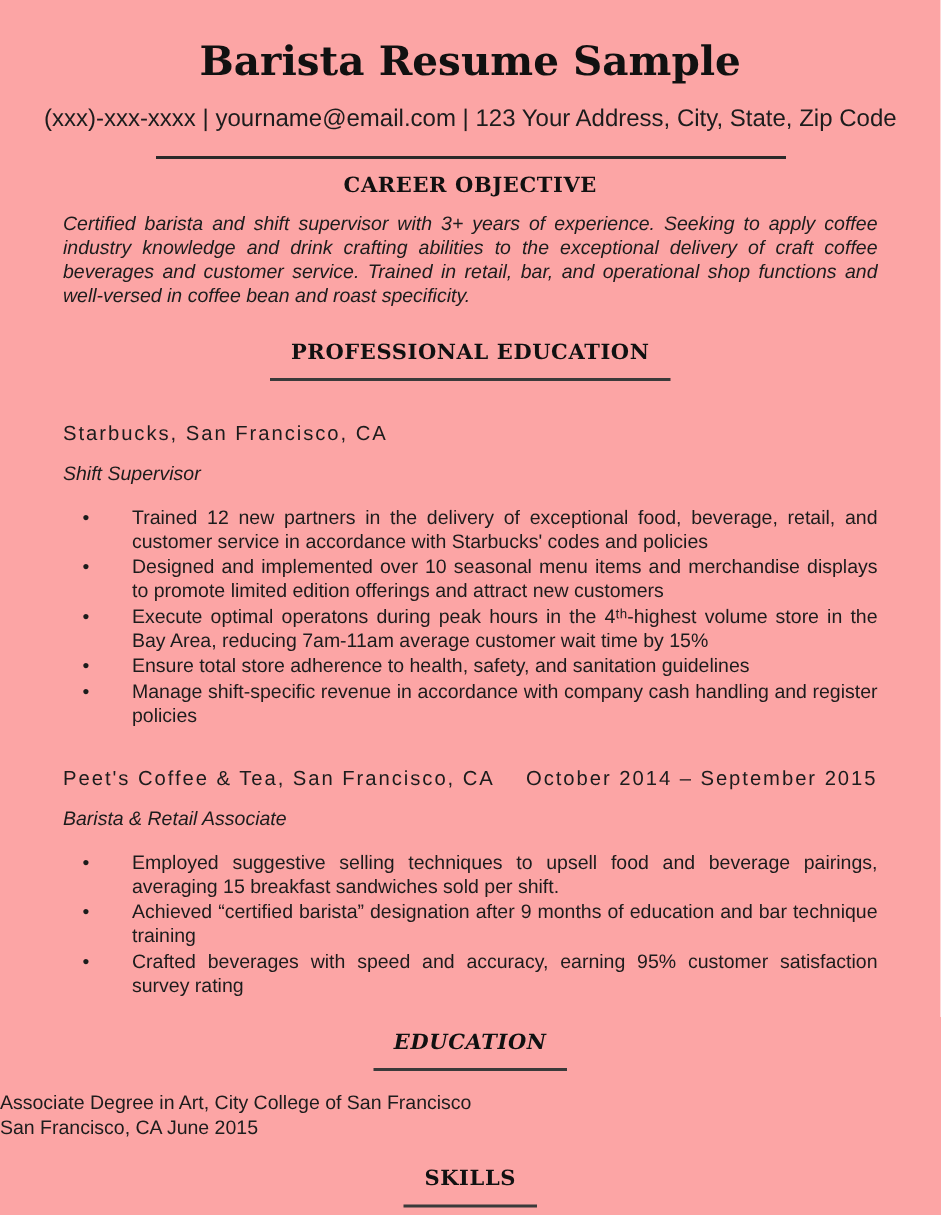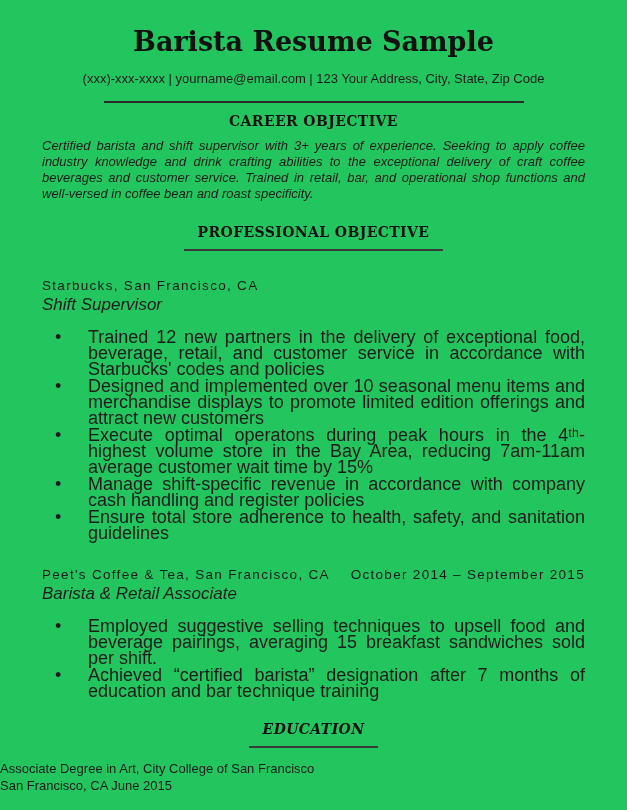--- a/index.html
+++ b/index.html
@@ -4,39 +4,39 @@
 <style>
   html, body {
     margin: 0;
     padding: 0;
     background: #ffffff;
   }
   .page {
     position: relative;
     width: 627px;
     height: 810px;
-    background: #22c55e;
+    background: #fca5a5;
     color: #1c1c1c;
     font-family: "Liberation Sans", sans-serif;
     overflow: hidden;
   }
   .title {
     margin: 0;
     padding-top: 26px;
     text-align: center;
     font-family: "DejaVu Serif", serif;
     font-weight: bold;
     font-size: 27px;
     line-height: 1.2;
     color: #111111;
   }
   .contact {
     margin-top: 13px;
     text-align: center;
-    font-size: 13px;
+    font-size: 16px;
     color: #1c1c1c;
   }
   .header-rule {
     width: 420px;
     margin: 15px auto 0 auto;
     border: none;
     border-top: 2px solid #2a2a2a;
   }
   .section-head {
     margin: 4px auto;
@@ -68,29 +68,29 @@
   .job-row {
     display: flex;
     justify-content: space-between;
     margin: 19px 42px 0 42px;
     font-size: 13.5px;
   }
   .job-row.first { margin-top: 27px; }
   .job + .job { margin-top: 26px; }
   .tracked { letter-spacing: 1.3px; white-space: nowrap; }
   .role {
-    margin: 2px 42px 0 42px;
-    font-size: 17px;
+    margin: 12px 42px 0 42px;
+    font-size: 13px;
     font-style: italic;
   }
   .bullets {
     margin: 14px 42px 0 42px;
     padding: 0;
     list-style: none;
-    font-size: 18px;
+    font-size: 13px;
     line-height: 16px;
     text-align: justify;
   }
   .bullets li {
     position: relative;
     padding-left: 46px;
     margin-bottom: 1px;
   }
   .bullets li::before {
     content: "\2022";
@@ -112,45 +112,46 @@
 
   <h1 class="title">Barista Resume Sample</h1>
 
   <div class="contact">(xxx)-xxx-xxxx | yourname@email.com | 123 Your Address, City, State, Zip Code</div>
 
   <hr class="header-rule">
 
   <h2 class="section-head no-rule mt-obj">CAREER OBJECTIVE</h2>
   <p class="objective">Certified barista and shift supervisor with 3+ years of experience. Seeking to apply coffee industry knowledge and drink crafting abilities to the exceptional delivery of craft coffee beverages and customer service. Trained in retail, bar, and operational shop functions and well-versed in coffee bean and roast specificity.</p>
 
-  <h2 class="section-head mt-pro">PROFESSIONAL OBJECTIVE</h2>
+  <h2 class="section-head mt-pro">PROFESSIONAL EDUCATION</h2>
 
   <div class="job">
     <div class="job-row first">
       <span class="tracked">Starbucks, San Francisco, CA</span>
     </div>
     <div class="role">Shift Supervisor</div>
     <ul class="bullets">
         <li>Trained 12 new partners in the delivery of exceptional food, beverage, retail, and customer service in accordance with Starbucks' codes and policies</li>
         <li>Designed and implemented over 10 seasonal menu items and merchandise displays to promote limited edition offerings and attract new customers</li>
         <li>Execute optimal operatons during peak hours in the 4ᵗʰ-highest volume store in the Bay Area, reducing 7am-11am average customer wait time by 15%</li>
+        <li>Ensure total store adherence to health, safety, and sanitation guidelines</li>
         <li>Manage shift-specific revenue in accordance with company cash handling and register policies</li>
-        <li>Ensure total store adherence to health, safety, and sanitation guidelines</li>
       </ul>
   </div>
 
   <div class="job">
     <div class="job-row">
       <span class="tracked">Peet's Coffee &amp; Tea, San Francisco, CA</span>
       <span class="tracked">October 2014 – September 2015</span>
     </div>
     <div class="role">Barista &amp; Retail Associate</div>
     <ul class="bullets">
         <li>Employed suggestive selling techniques to upsell food and beverage pairings, averaging 15 breakfast sandwiches sold per shift.</li>
-        <li>Achieved “certified barista” designation after 7 months of education and bar technique training</li>
+        <li>Achieved “certified barista” designation after 9 months of education and bar technique training</li>
+        <li>Crafted beverages with speed and accuracy, earning 95% customer satisfaction survey rating</li>
       </ul>
   </div>
 
   <h2 class="section-head mt-edu">EDUCATION</h2>
   <div class="edu-lines">
     <div>Associate Degree in Art, City College of San Francisco</div>
     <div>San Francisco, CA June 2015</div>
   </div>
 
   <h2 class="section-head mt-skill">SKILLS</h2>

